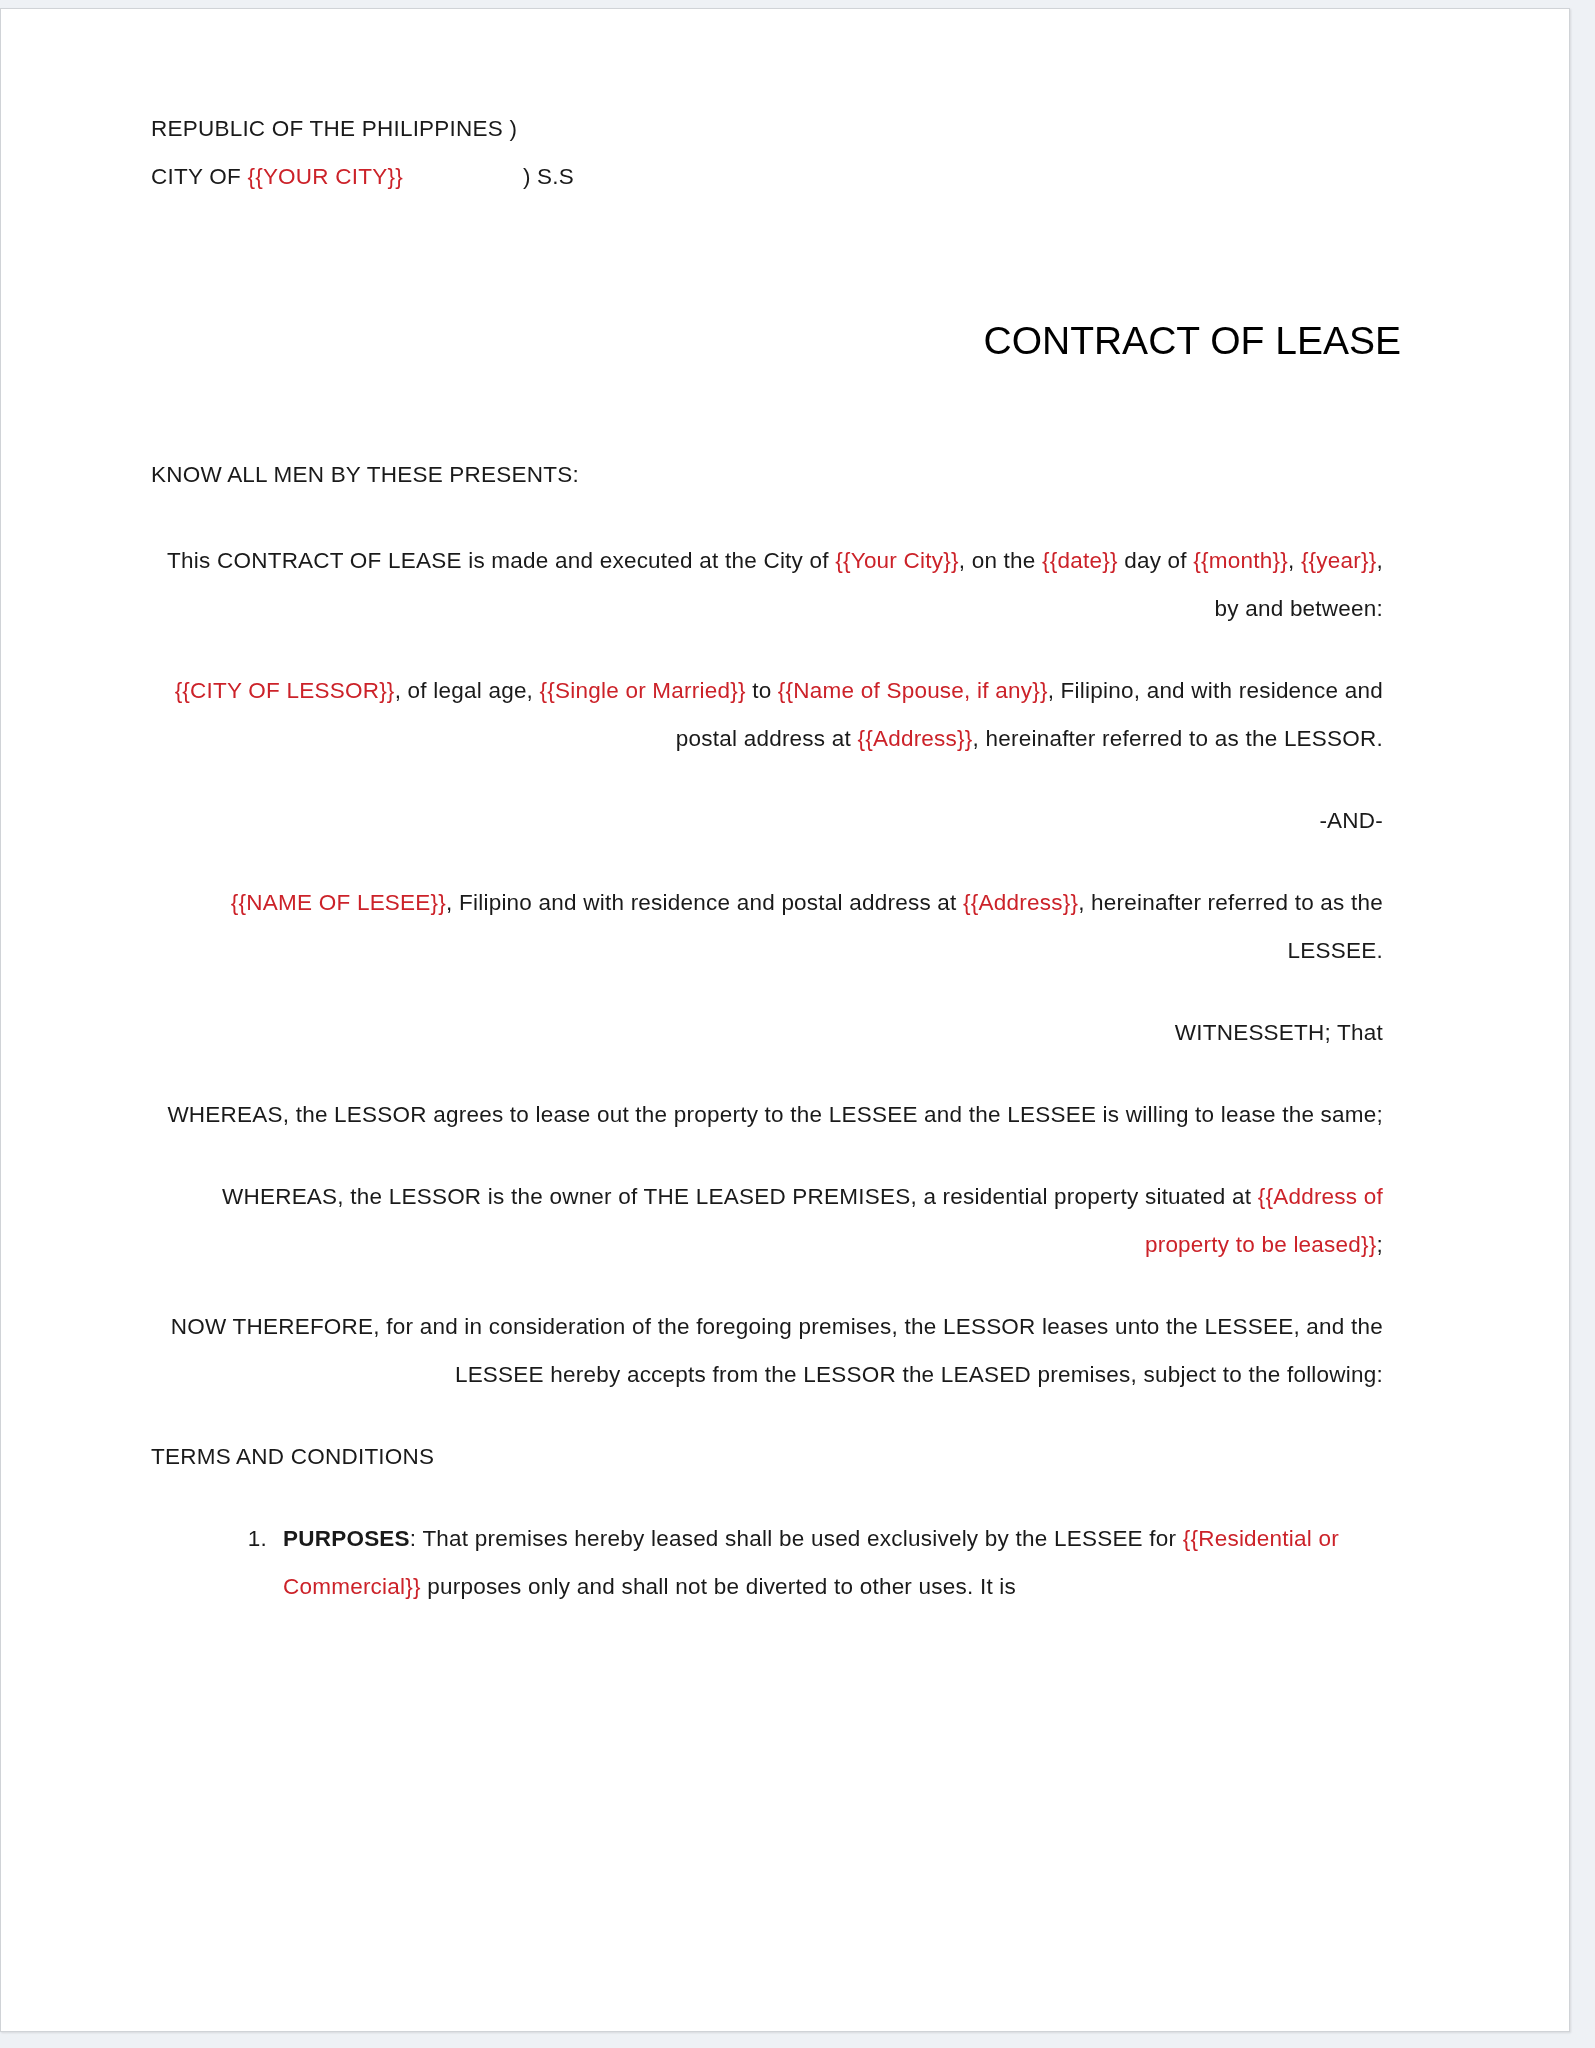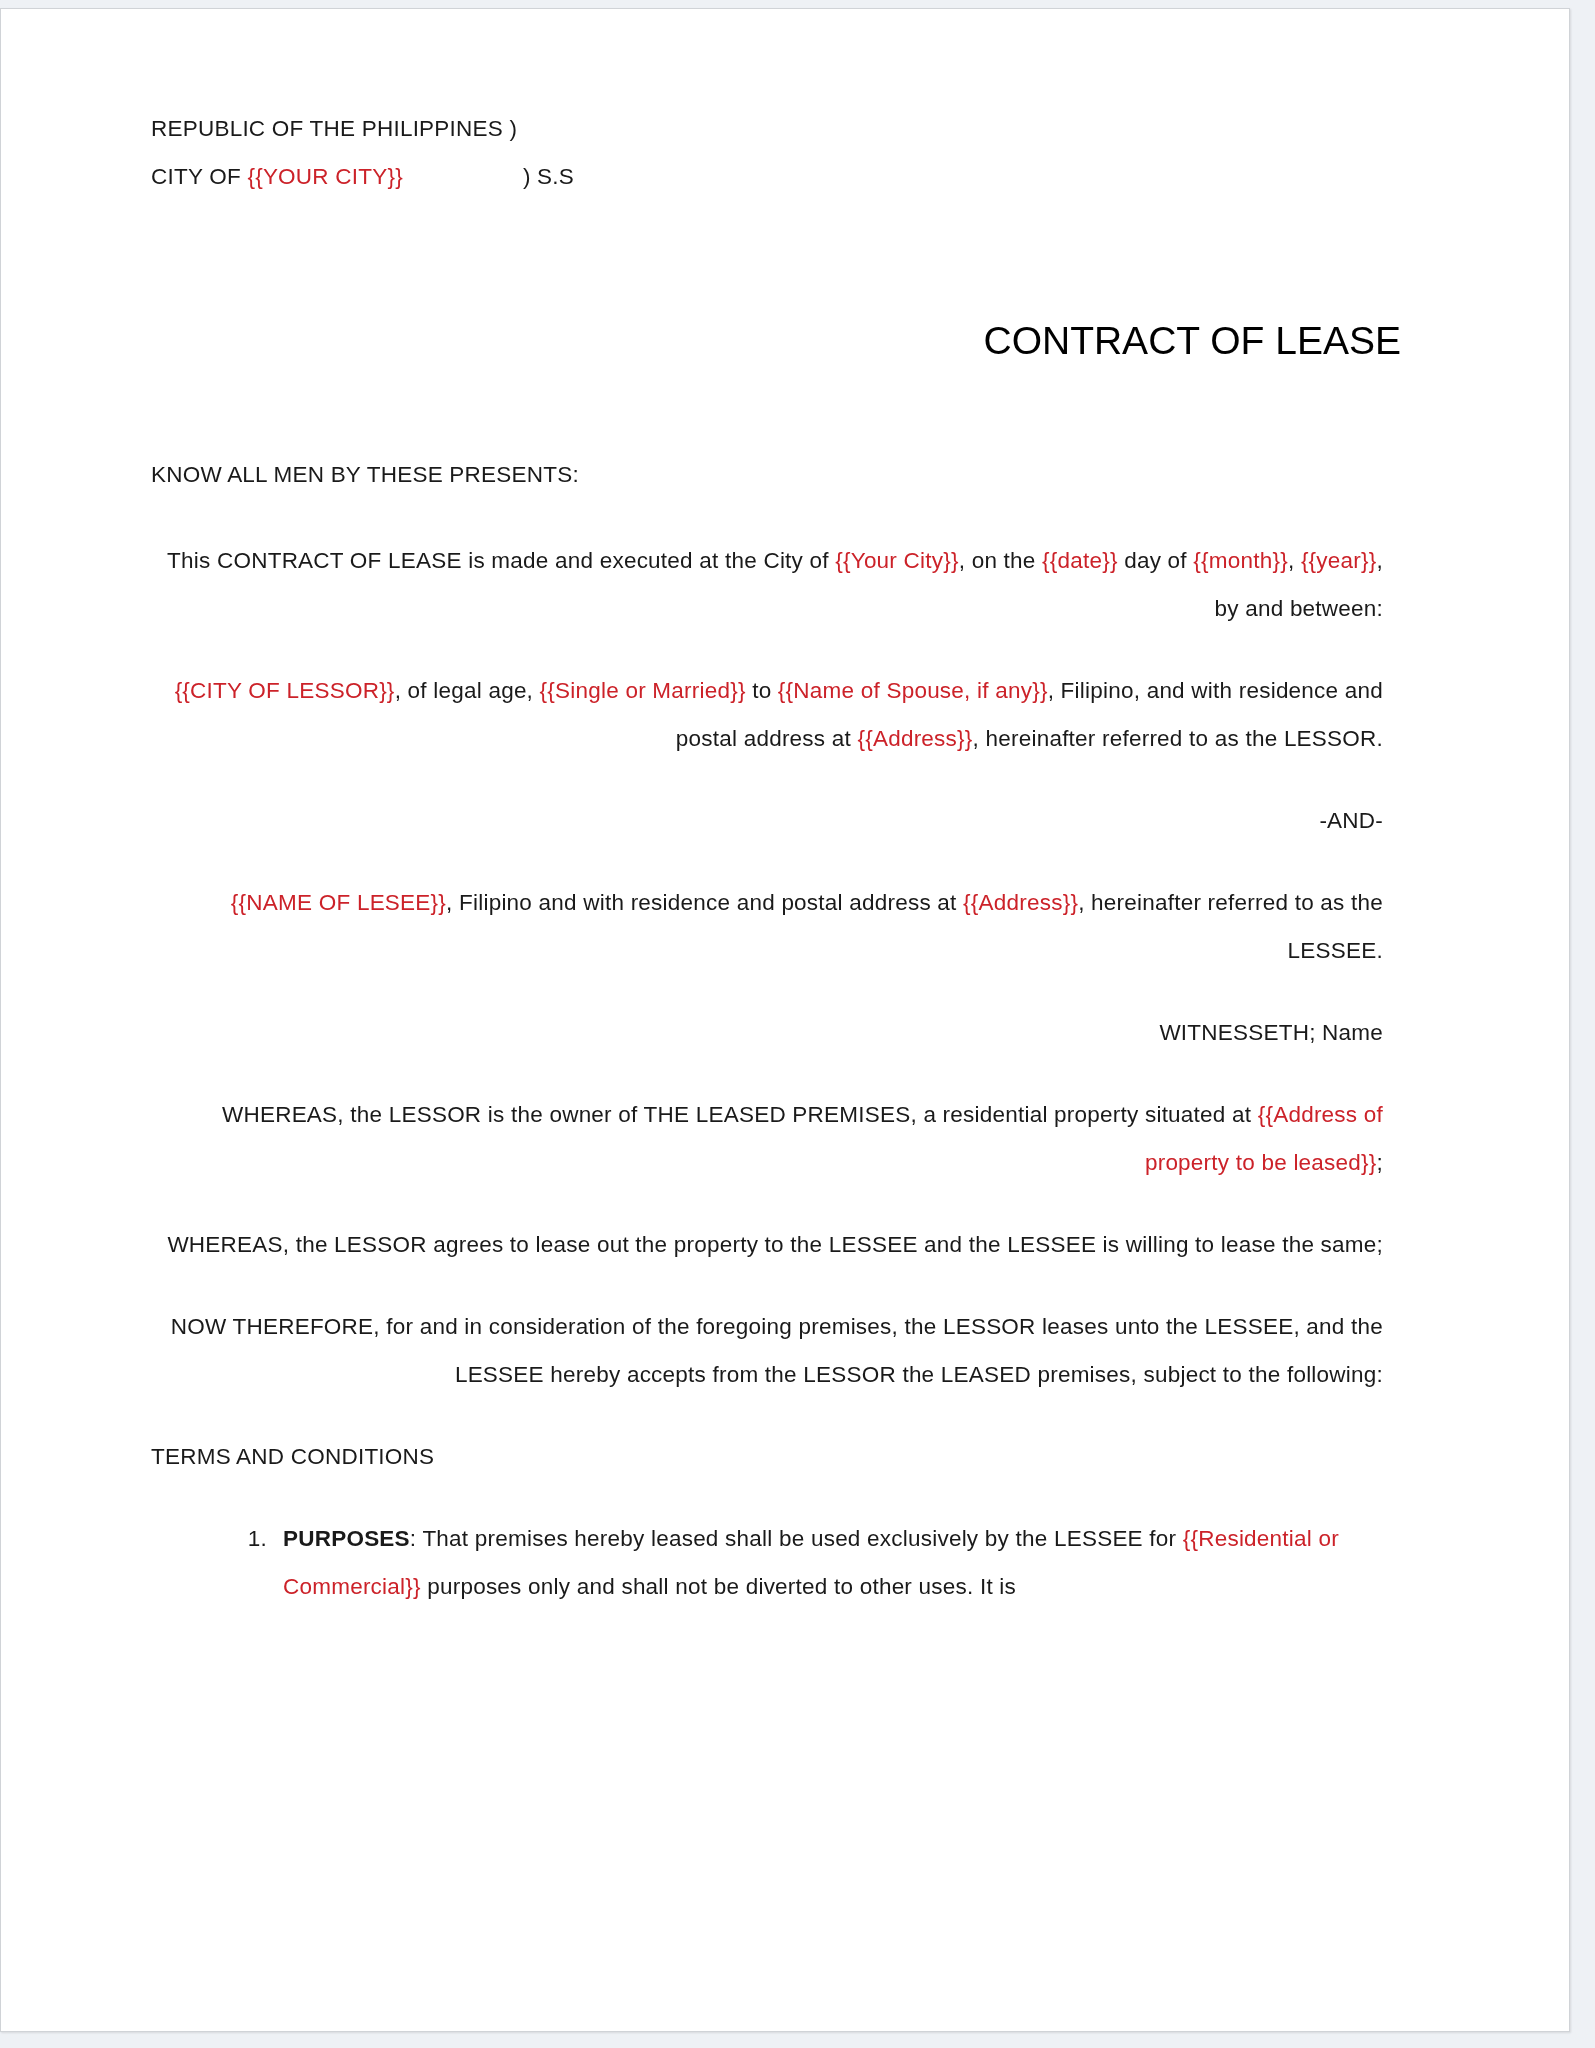--- a/index.html
+++ b/index.html
@@ -157,27 +157,27 @@
     <p class="doc-para">
       <span class="ph">{{CITY OF LESSOR}}</span><span>, of legal age, </span><span class="ph">{{Single or Married}}</span><span> to </span><span class="ph">{{Name of Spouse, if any}}</span><span>, Filipino, and with residence and postal address at </span><span class="ph">{{Address}}</span><span>, hereinafter referred to as the LESSOR.</span>
     </p>
 
     <p class="doc-para">-AND-</p>
 
     <p class="doc-para">
       <span class="ph">{{NAME OF LESEE}}</span><span>, Filipino and with residence and postal address at </span><span class="ph">{{Address}}</span><span>, hereinafter referred to as the LESSEE.</span>
     </p>
 
-    <p class="doc-para">WITNESSETH; Name</p>
+    <p class="doc-para">WITNESSETH; That</p>
+
+    <p class="doc-para">WHEREAS, the LESSOR agrees to lease out the property to the LESSEE and the LESSEE is willing to lease the same;</p>
 
     <p class="doc-para">
       <span>WHEREAS, the LESSOR is the owner of THE LEASED PREMISES, a residential property situated at </span><span class="ph">{{Address of property to be leased}}</span><span>;</span>
     </p>
-
-    <p class="doc-para">WHEREAS, the LESSOR agrees to lease out the property to the LESSEE and the LESSEE is willing to lease the same;</p>
 
     <p class="doc-para">NOW THEREFORE, for and in consideration of the foregoing premises, the LESSOR leases unto the LESSEE, and the LESSEE hereby accepts from the LESSOR the LEASED premises, subject to the following:</p>
 
     <div class="section-head-wrap">
       <p class="doc-center">TERMS AND CONDITIONS</p>
     </div>
 
     <ol class="terms-list">
       <li class="list-item">
         <span class="list-marker">1.</span>

